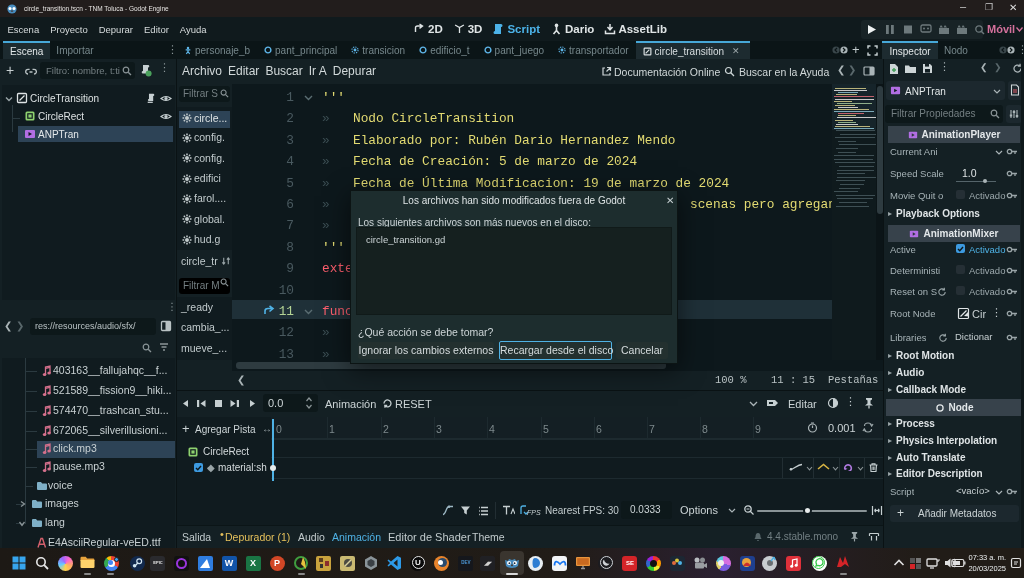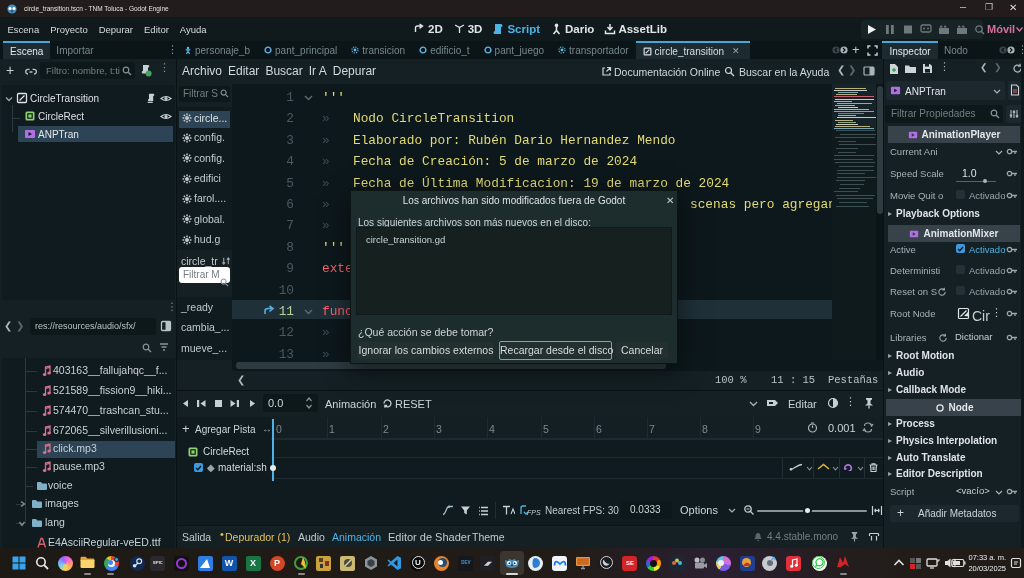--- a/index.html
+++ b/index.html
@@ -415,21 +415,21 @@
           <g stroke="#c2cbcd" stroke-width="1.5">
             <path d="M5 0.5 V2.2 M5 7.8 V9.5 M0.5 5 H2.2 M7.8 5 H9.5 M1.8 1.8 L3 3 M7 7 L8.2 8.2 M8.2 1.8 L7 3 M3 7 L1.8 8.2"></path>
           </g>
         </svg>
       <span class="abs" style="left:17px;top:126px;color:#c2cbcd;font-size:10.5px">hud.g</span>
     </div>
     <div class="abs" style="left:0;top:194px;width:55px;height:16px;color:#c2cbcd;font-size:10.5px;line-height:16px;padding-left:4px;overflow:hidden;white-space:nowrap">circle_tr</div>
     <svg class="abs" style="left:44px;top:197px" width="10" height="10" viewBox="0 0 11 11">
         <path d="M3 2 L3 9 M1.5 7 L3 9 L4.5 7 M8 9 L8 2 M6.5 4 L8 2 L9.5 4" stroke="#9aa5a8" stroke-width="1.2" fill="none"></path>
       </svg>
-    <div class="abs" style="left:2px;top:208px;width:51px;height:16px;background:#ffffff;border-radius:3px;color:#747f82;font-size:10px;line-height:16px;padding-left:4px">Filtrar M</div>
+    <div class="abs" style="left:2px;top:219px;width:51px;height:16px;background:#000000;border-radius:3px;color:#747f82;font-size:10px;line-height:16px;padding-left:4px">Filtrar M</div>
     <svg class="abs" style="left:43px;top:219px" width="9" height="9" viewBox="0 0 10 10">
         <circle cx="4" cy="4" r="2.8" fill="none" stroke="#8a9497" stroke-width="1.2"></circle>
         <path d="M6.2 6.2 L9 9" stroke="#8a9497" stroke-width="1.3"></path>
       </svg>
     <div class="abs" style="left:0;top:238px;width:55px;height:63px;background:#101b1f;color:#c2cbcd;font-size:10.5px;overflow:hidden">
       <span class="abs" style="left:4px;top:4px">_ready</span>
       <span class="abs" style="left:4px;top:24px">cambia_...</span>
       <span class="abs" style="left:4px;top:45px">mueve_...</span>
       <span class="abs" style="left:4px;top:60px">mueve_...</span>
     </div>
@@ -826,21 +826,21 @@
     <svg class="abs" style="left:122px;top:228px" width="12" height="9" viewBox="0 0 12 9">
         <circle cx="3.5" cy="4.5" r="2.2" fill="none" stroke="#9aa5a8" stroke-width="1.3"></circle>
         <path d="M5.7 4.5 H11 M9 4.5 V7" stroke="#9aa5a8" stroke-width="1.3"></path>
       </svg>
     <div class="proplabel" style="top:249px;left:6px">Root Node</div>
     <svg class="abs" style="left:73px;top:248px" width="13" height="13" viewBox="0 0 13 13">
         <rect x="1.5" y="1.5" width="10" height="10" rx="1" fill="none" stroke="#dfe4e5" stroke-width="1.2"></rect>
         <path d="M3.5 9.5 L9.5 3.5" stroke="#dfe4e5" stroke-width="1.2"></path>
         <path d="M7 9 L11 5 L12 9.5 z" fill="#dfe4e5"></path>
       </svg>
-    <span class="abs" style="left:88px;top:249px;color:#c7cfd1;font-size:14px">Cir</span>
+    <span class="abs" style="left:88px;top:249px;color:#c7cfd1;font-size:11px">Cir</span>
     <span class="abs" style="left:107px;top:247px;color:#c7cfd1;font-size:11px">⋮</span>
     <svg class="abs" style="left:122px;top:250px" width="12" height="9" viewBox="0 0 12 9">
         <circle cx="3.5" cy="4.5" r="2.2" fill="none" stroke="#9aa5a8" stroke-width="1.3"></circle>
         <path d="M5.7 4.5 H11 M9 4.5 V7" stroke="#9aa5a8" stroke-width="1.3"></path>
       </svg>
     <div class="proplabel" style="top:273px;left:6px">Libraries</div>
     <svg class="abs" style="left:54px;top:274px" width="10" height="10" viewBox="0 0 11 11">
         <path d="M9 5.5 a3.5 3.5 0 1 1 -1.2 -2.6 M8 0.8 L8.2 3.2 L5.8 3.2" stroke="#9aa5a8" stroke-width="1.2" fill="none"></path>
       </svg>
     <span class="abs" style="left:71px;top:272px;color:#c7cfd1;font-size:9.5px">Dictionar</span>

